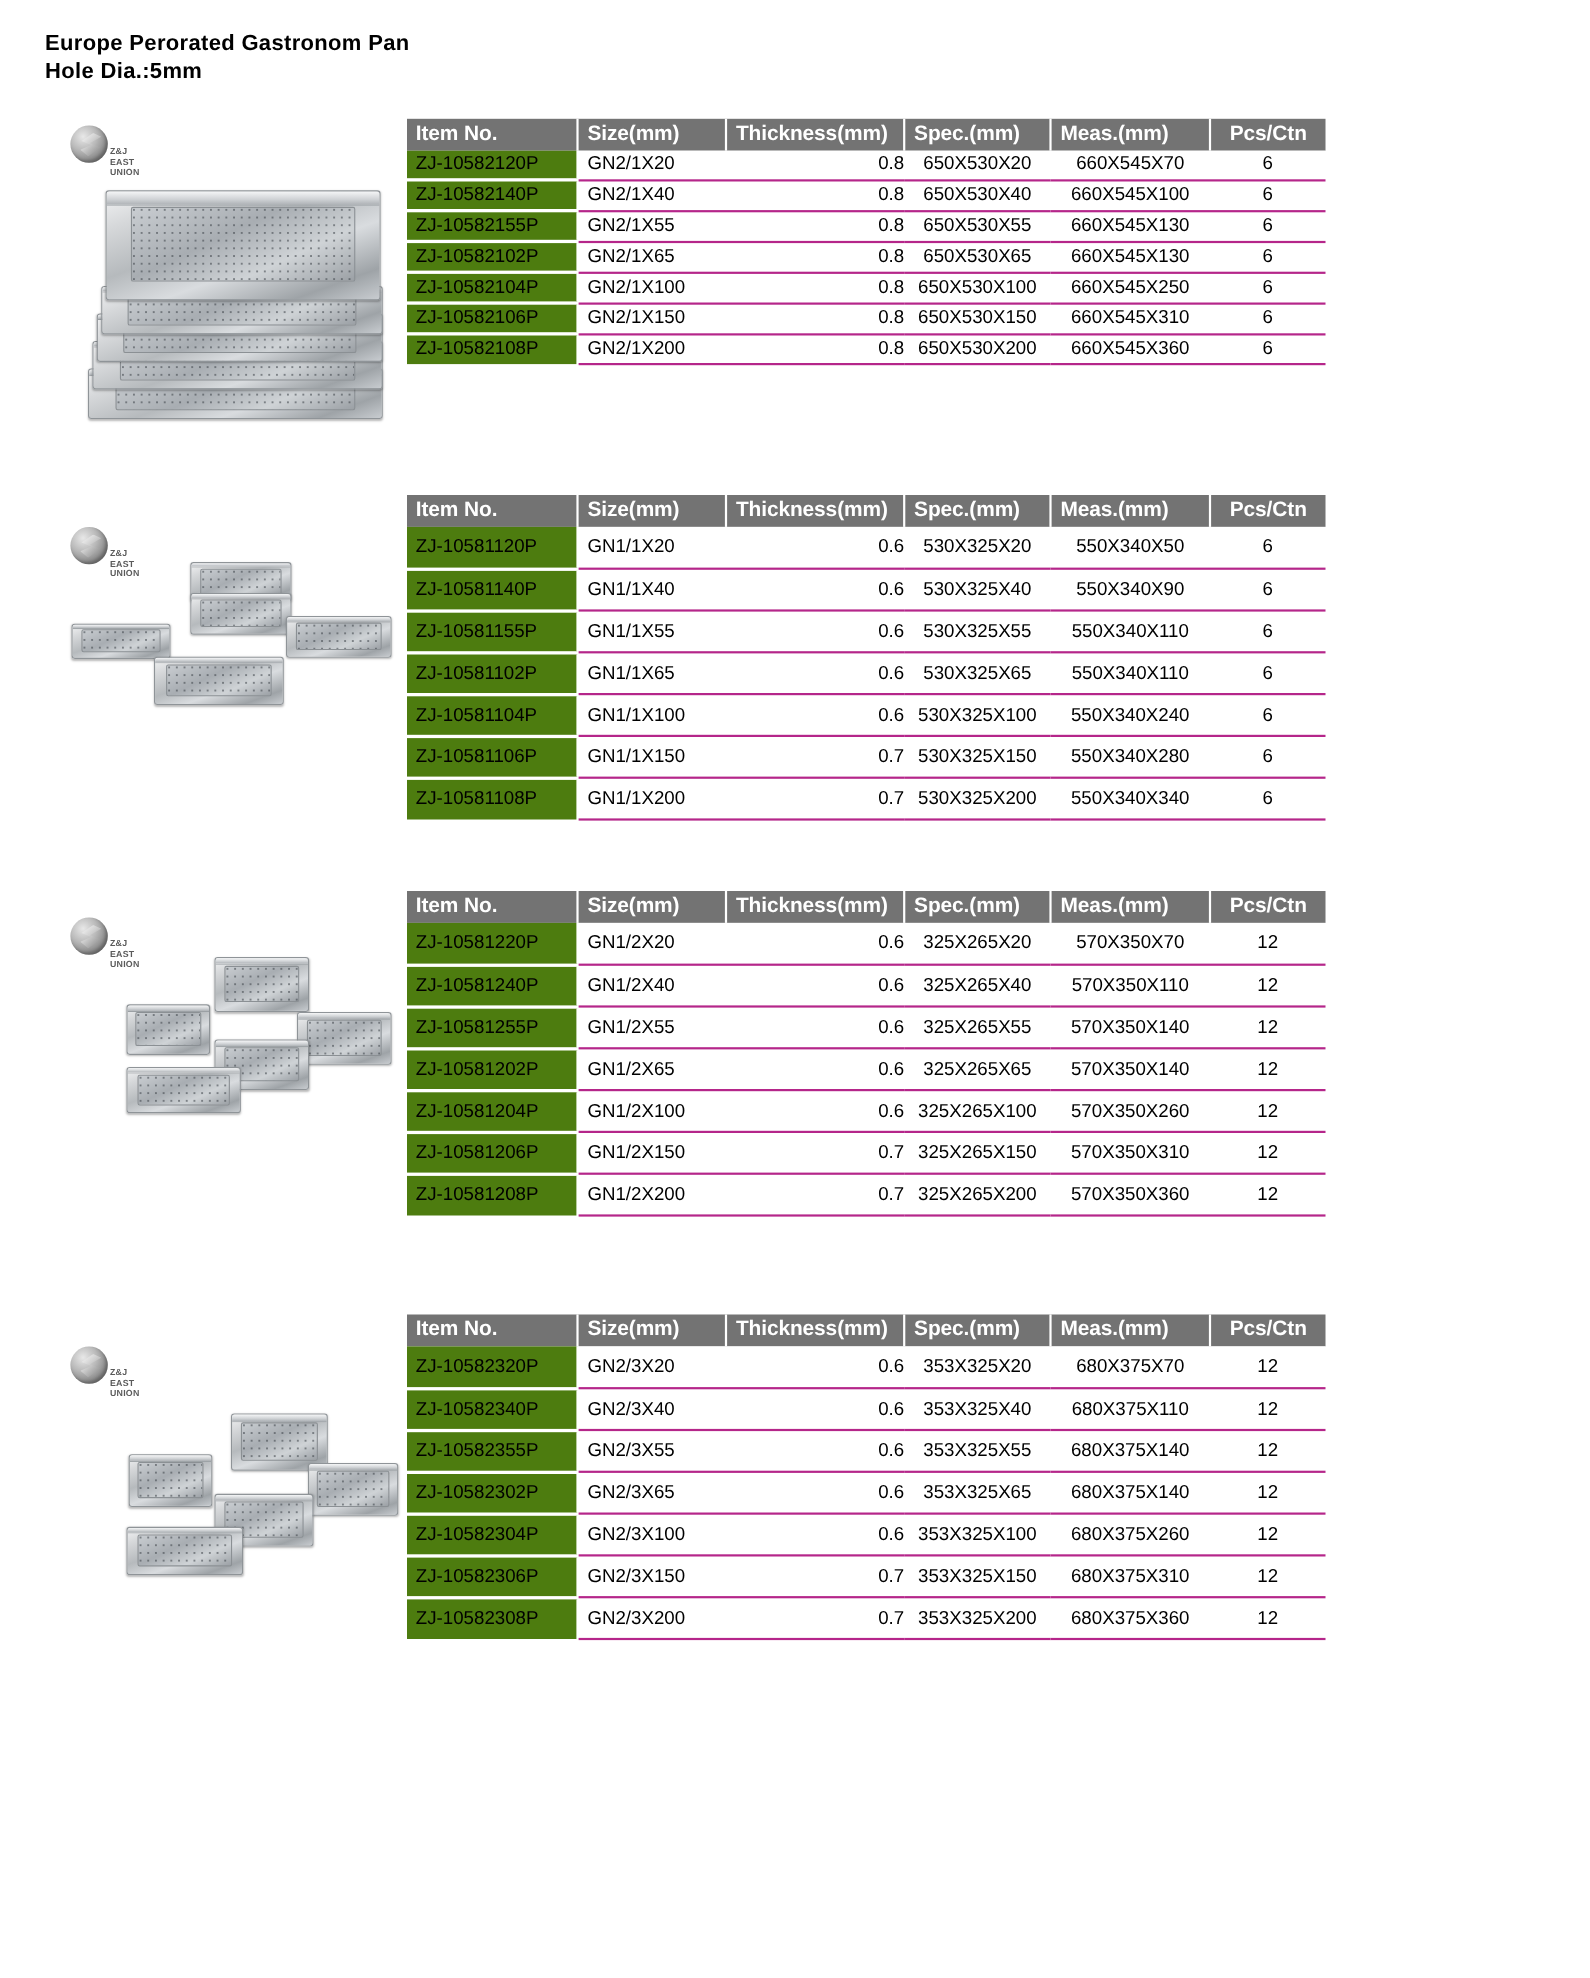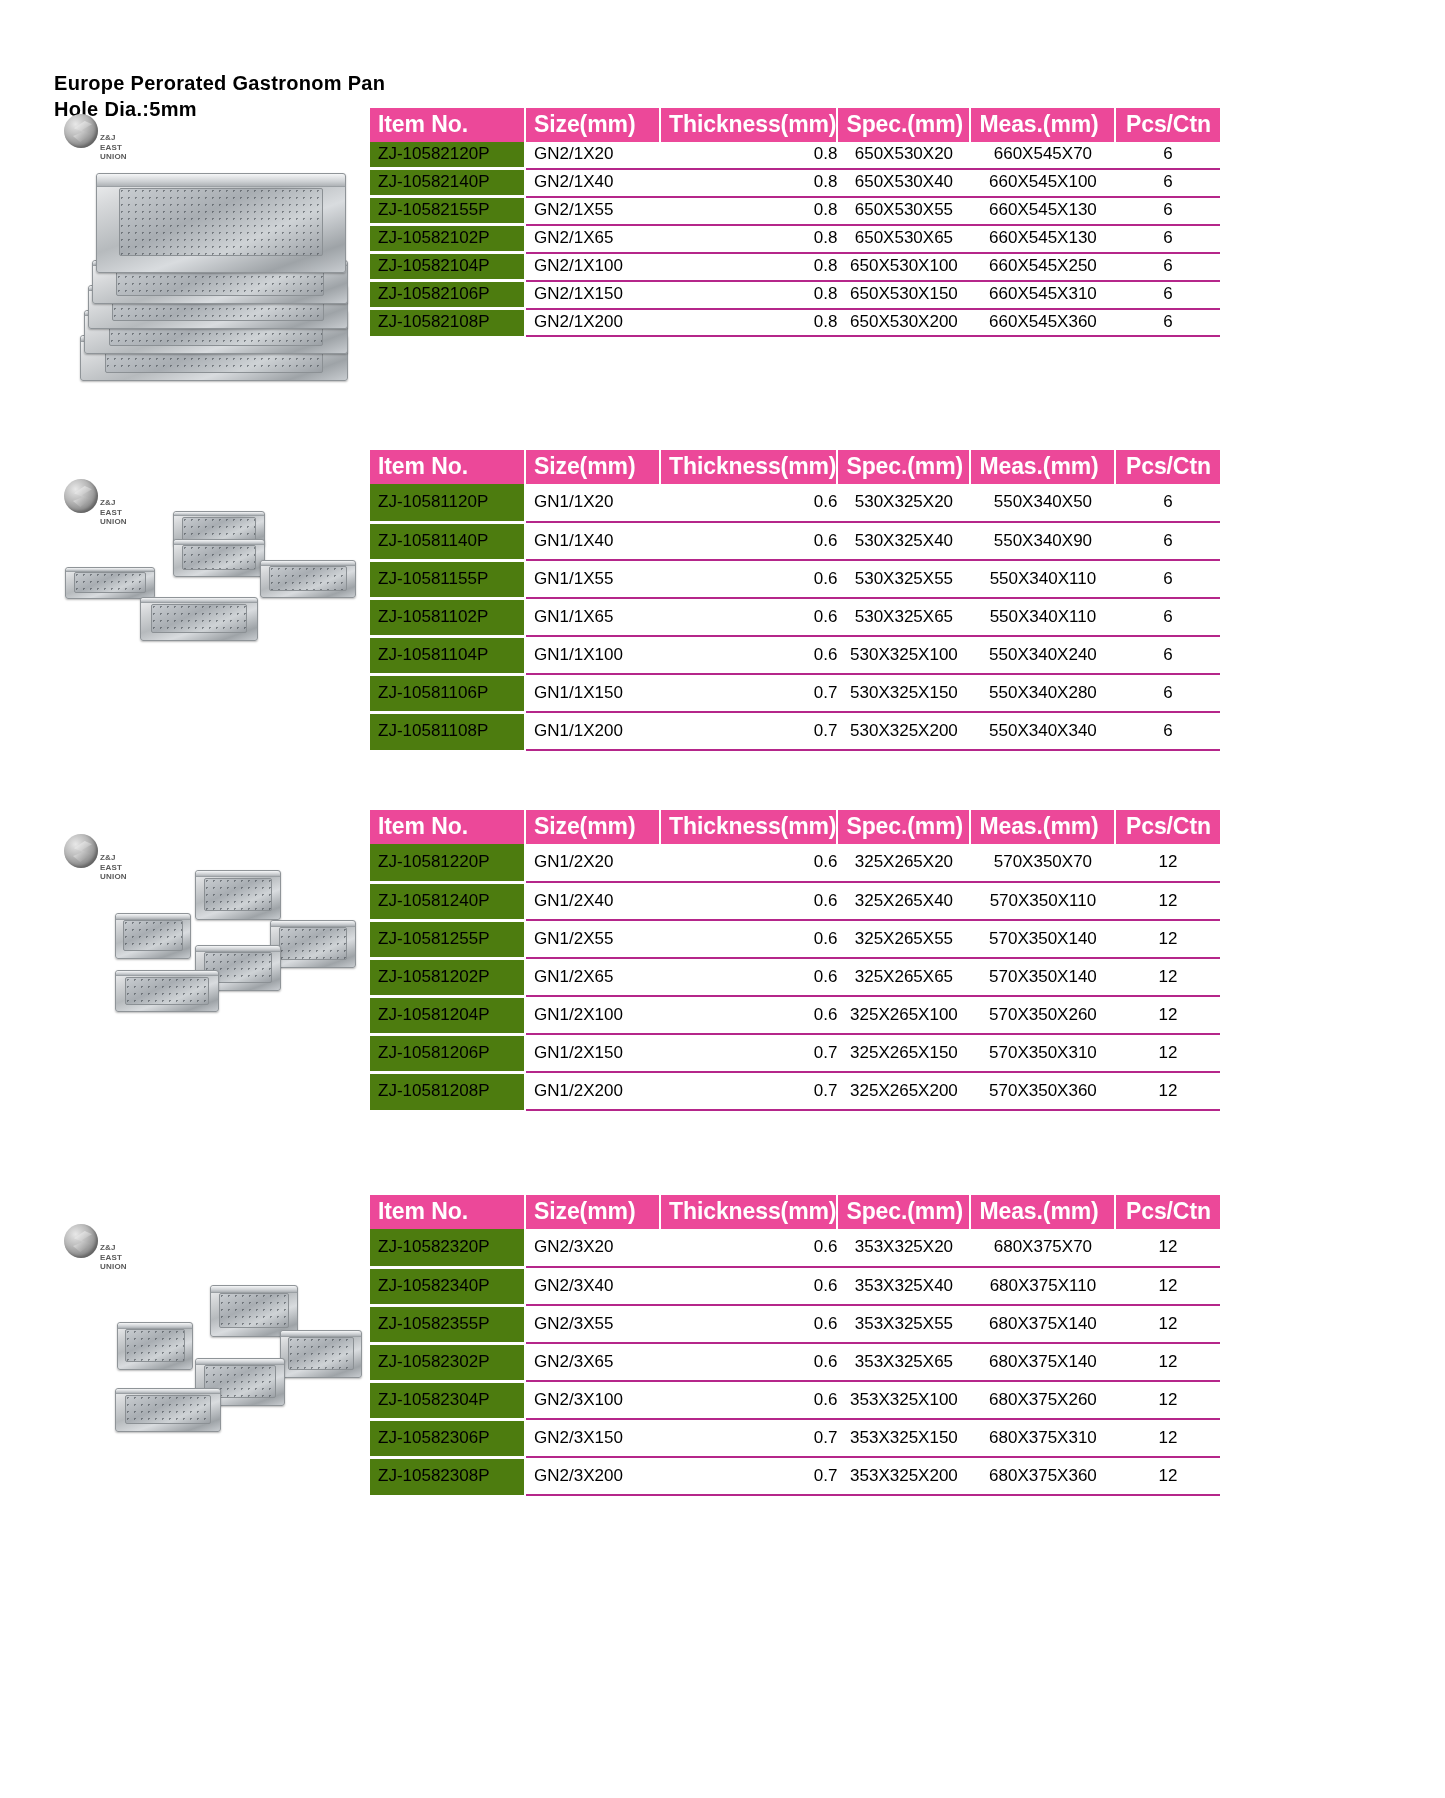--- a/index.html
+++ b/index.html
@@ -13,28 +13,27 @@
     height: 1798px;
     position: relative;
     font-family: "Liberation Sans", sans-serif;
     color: #000000;
     overflow: hidden;
   }
 
   
   .page-title {
     position: absolute;
-    left: 54px;
+    left: 41px;
     top: 26px;
     font-weight: bold;
     font-size: 20px;
     line-height: 26px;
     letter-spacing: 0.3px;
     white-space: nowrap;
-    margin-top: 44px;
   }
 
   
   .section {
     position: absolute;
     left: 0;
     width: 1445px;
   }
 
   
@@ -109,24 +108,24 @@
   }
 
   
   table.spec {
     position: absolute;
     border-collapse: collapse;
     table-layout: fixed;
     font-size: 17px;
   }
   table.spec th {
-    background: #ec4899;
+    background: #737373;
     color: #ffffff;
     font-weight: bold;
-    font-size: 23px;
+    font-size: 19px;
     text-align: left;
     padding: 3px 0 4px 8px;
     border-right: 2px solid #ffffff;
     letter-spacing: -0.1px;
     white-space: nowrap;
   }
   table.spec th:last-child { border-right: none; text-align: center; padding-left: 0; }
   table.spec td {
     color: #000000;
     font-size: 17px;

